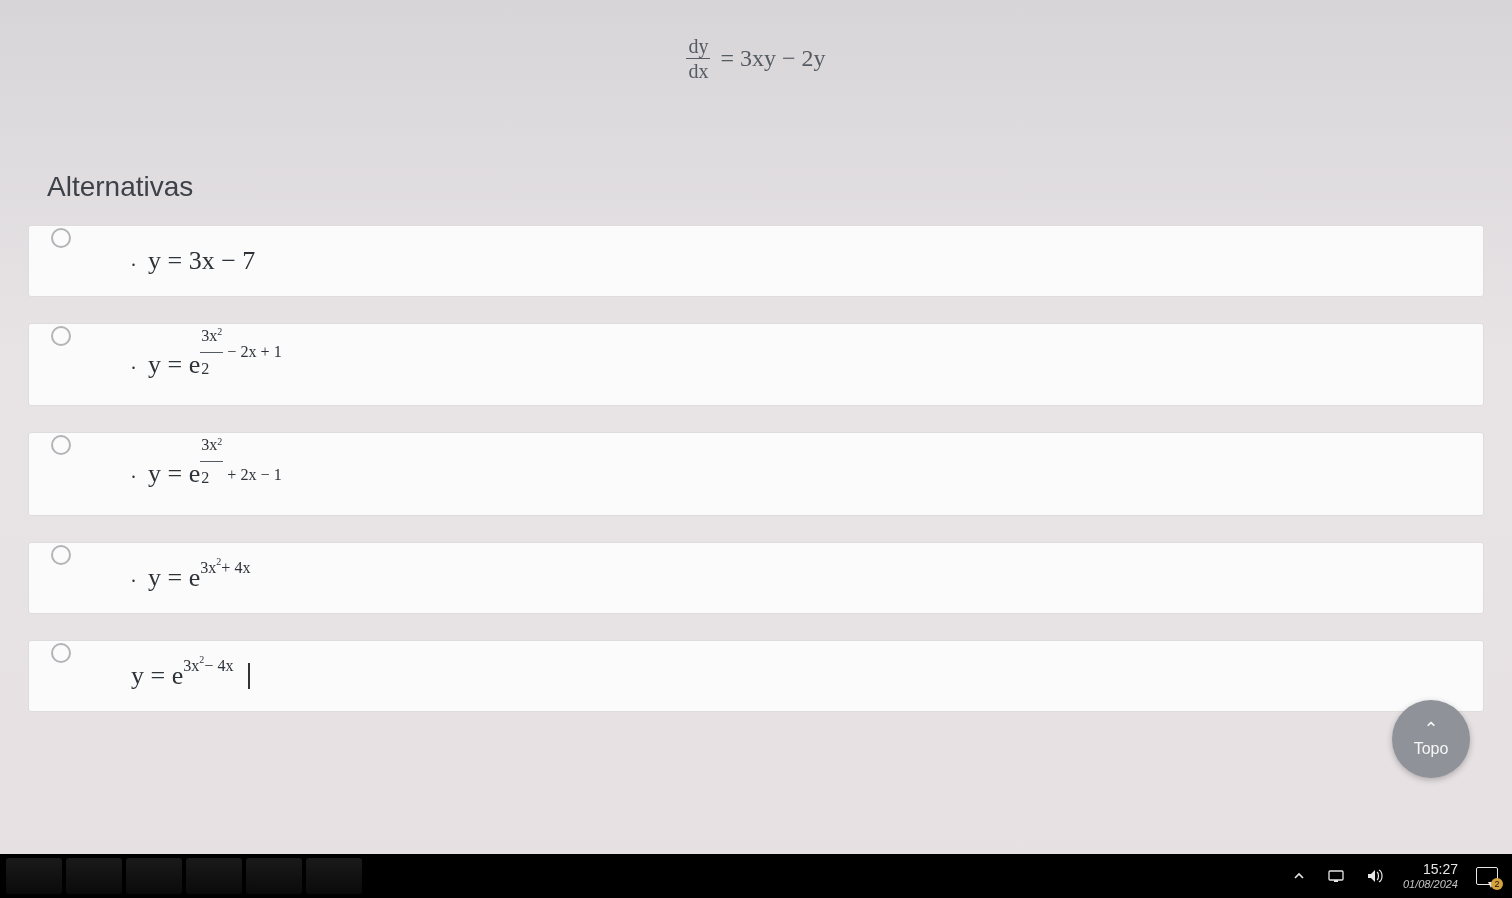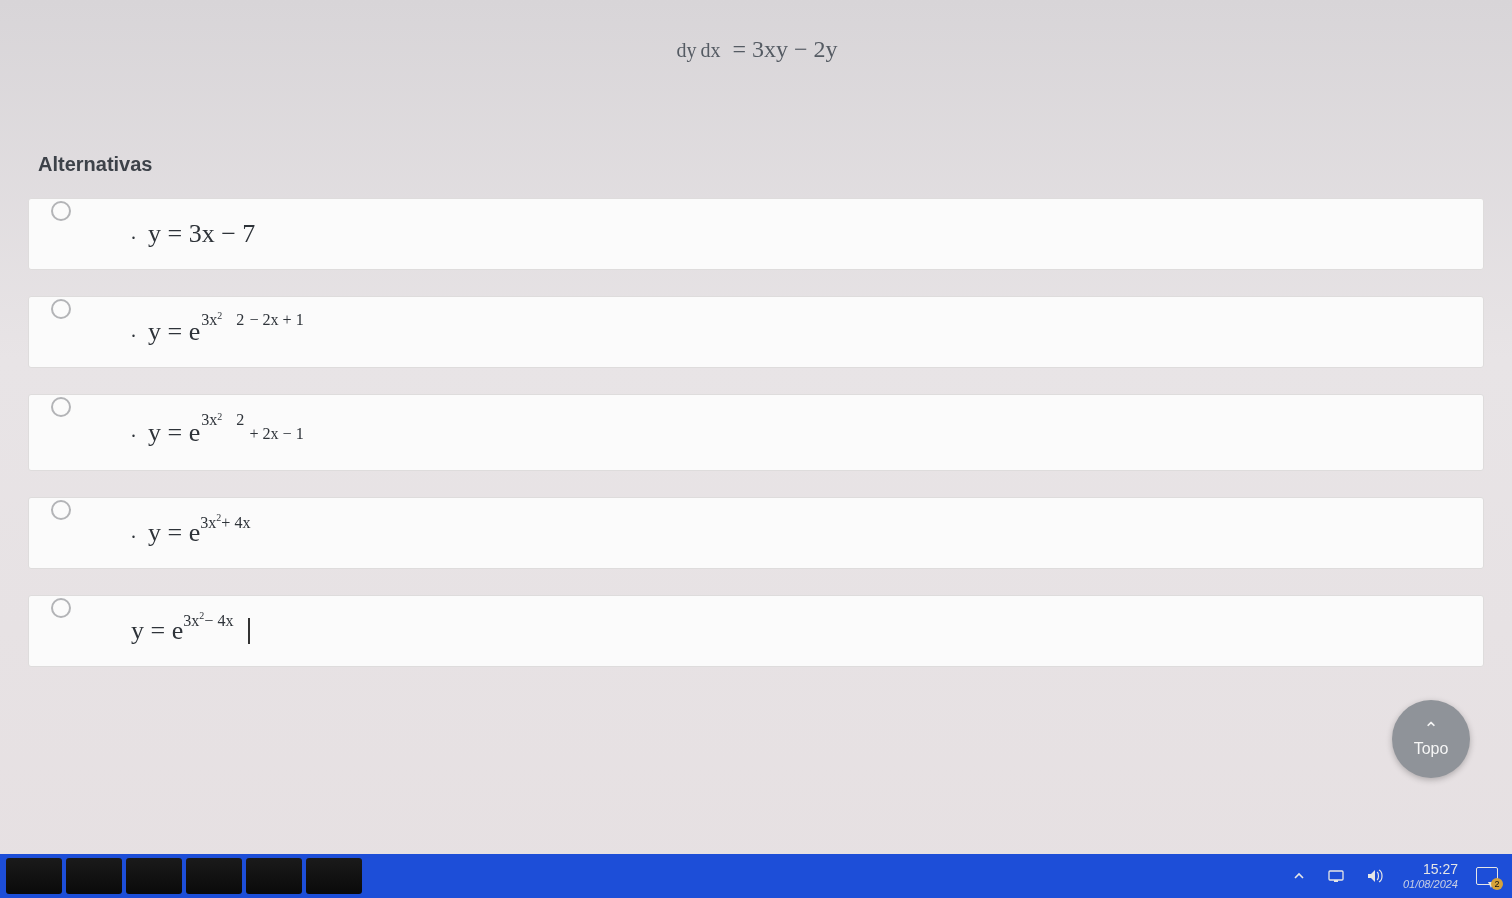--- a/index.html
+++ b/index.html
@@ -36,36 +36,36 @@
   .eq-main {
     display: inline-flex;
     align-items: center;
     gap: 10px;
     font-size: 24px;
     color: #555b63;
     font-family: "Cambria Math", "Times New Roman", serif;
   }
   .frac {
     display: inline-flex;
-    align-items: center;
+    flex-direction: column;
     font-size: 20px;
     line-height: 1;
   }
   .frac .num { padding: 0 2px; }
   .frac .bar {
     width: 100%;
     border-top: 1.5px solid #555b63;
     margin: 2px 0;
   }
   .frac .den { padding: 0 2px; }
   .alt-heading {
-    font-size: 20px;
+    font-size: 28px;
     color: #3d4249;
-    margin: 0 0 22px 20px;
-    font-weight: bold;
+    margin: 0 0 22px 29px;
+    font-weight: normal;
   }
   .options {
     padding: 0 10px;
   }
   .option-card {
     background: #fbfbfb;
     border: 1px solid #dedcdc;
     border-radius: 3px;
     margin-bottom: 26px;
     padding: 16px 22px 16px 22px;
@@ -158,21 +158,21 @@
     margin-bottom: 2px;
   }
 
   
   .taskbar {
     position: absolute;
     left: 0;
     right: 0;
     bottom: 0;
     height: 44px;
-    background: #1d4ed8;
+    background: #000000;
     display: flex;
     align-items: center;
     justify-content: flex-end;
     padding: 0 14px;
     color: #e6e6e6;
     font-size: 13px;
     gap: 18px;
   }
   .tray-icon {
     display: inline-flex;

